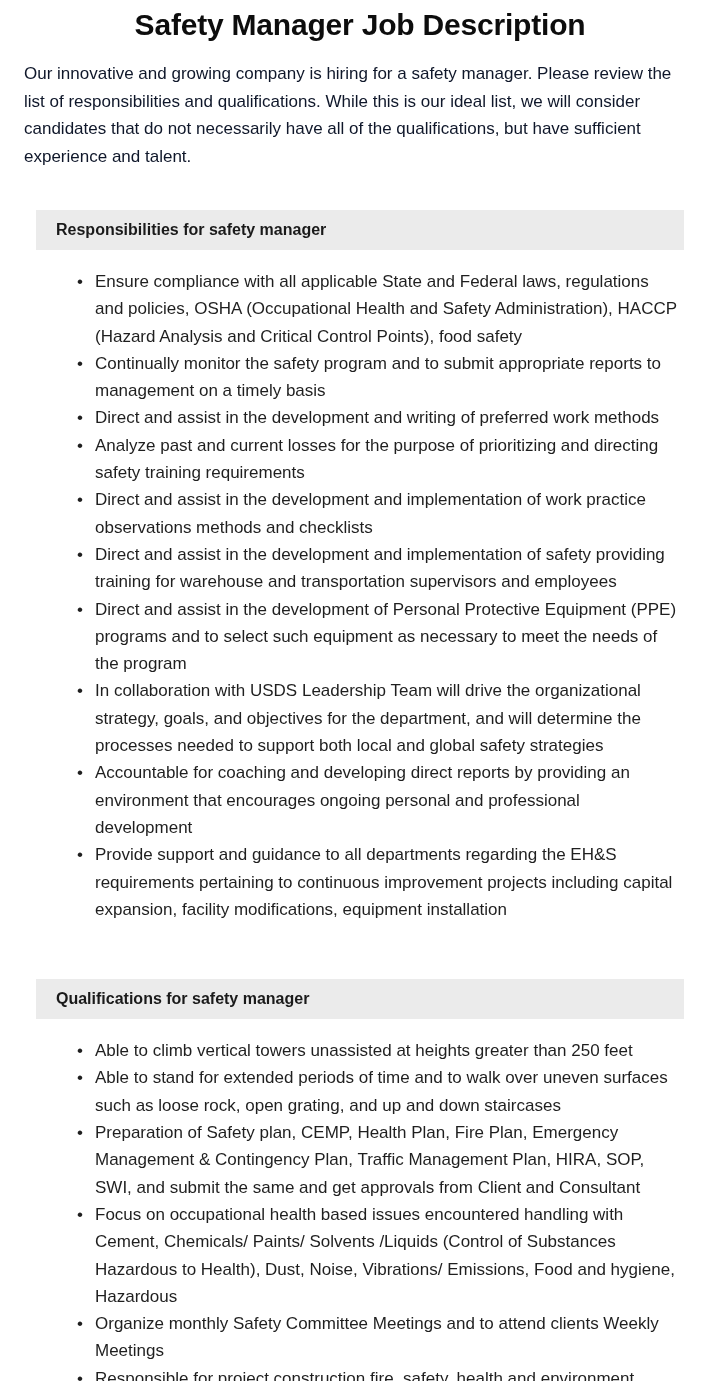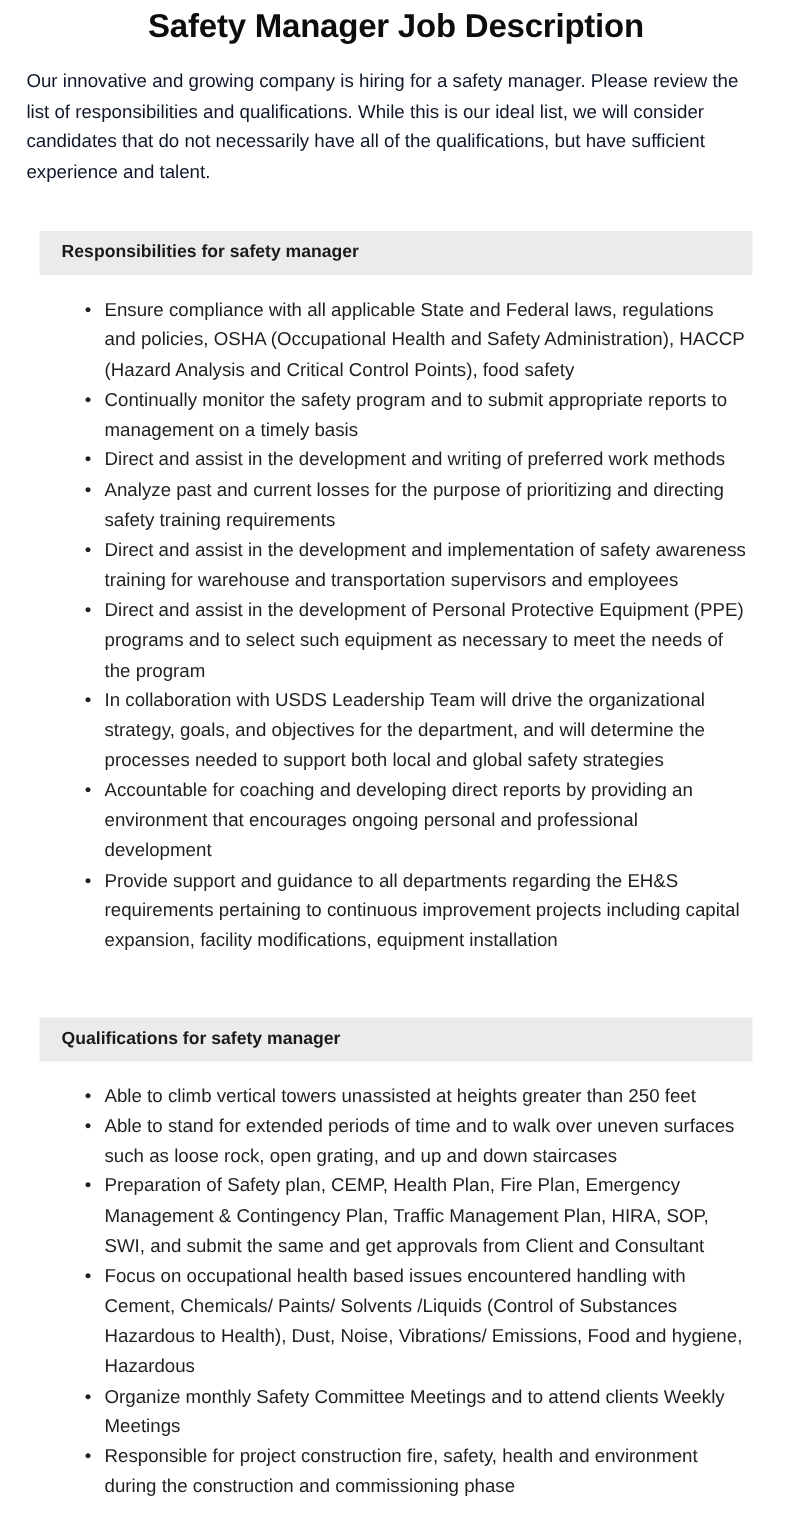--- a/index.html
+++ b/index.html
@@ -96,21 +96,22 @@
 
   <section class="section">
     <div class="section-band">
       <span class="section-band-title">Responsibilities for safety manager</span>
     </div>
     <ul class="bullet-list">
       <li>Ensure compliance with all applicable State and Federal laws, regulations and policies, OSHA (Occupational Health and Safety Administration), HACCP (Hazard Analysis and Critical Control Points), food safety</li>
       <li>Continually monitor the safety program and to submit appropriate reports to management on a timely basis</li>
       <li>Direct and assist in the development and writing of preferred work methods</li>
       <li>Analyze past and current losses for the purpose of prioritizing and directing safety training requirements</li>
-      <li>Direct and assist in the development and implementation of safety awareness training for warehouse and transportation supervisors and employees</li>
+      <li>Direct and assist in the development and implementation of work practice observations methods and checklists</li>
+      <li>Direct and assist in the development and implementation of safety providing training for warehouse and transportation supervisors and employees</li>
       <li>Direct and assist in the development of Personal Protective Equipment (PPE) programs and to select such equipment as necessary to meet the needs of the program</li>
       <li>In collaboration with USDS Leadership Team will drive the organizational strategy, goals, and objectives for the department, and will determine the processes needed to support both local and global safety strategies</li>
       <li>Accountable for coaching and developing direct reports by providing an environment that encourages ongoing personal and professional development</li>
       <li>Provide support and guidance to all departments regarding the EH&amp;S requirements pertaining to continuous improvement projects including capital expansion, facility modifications, equipment installation</li>
     </ul>
   </section>
 
   <section class="section">
     <div class="section-band">
       <span class="section-band-title">Qualifications for safety manager</span>

